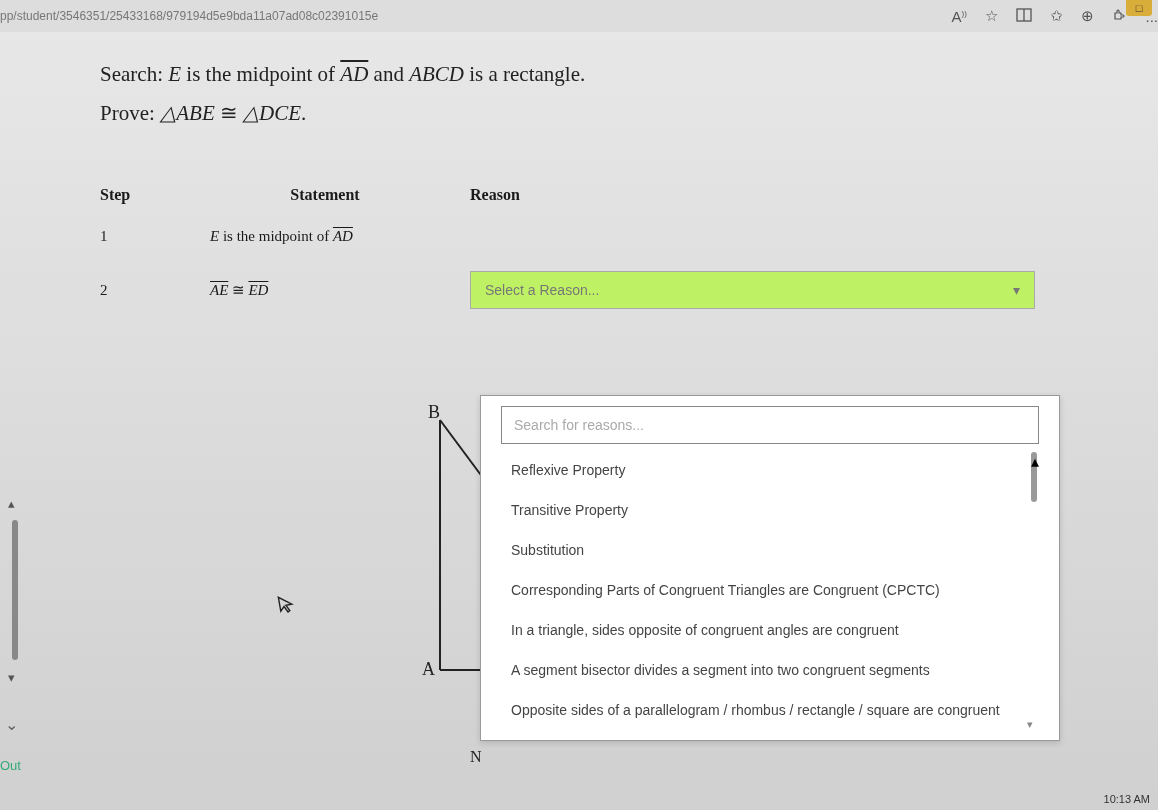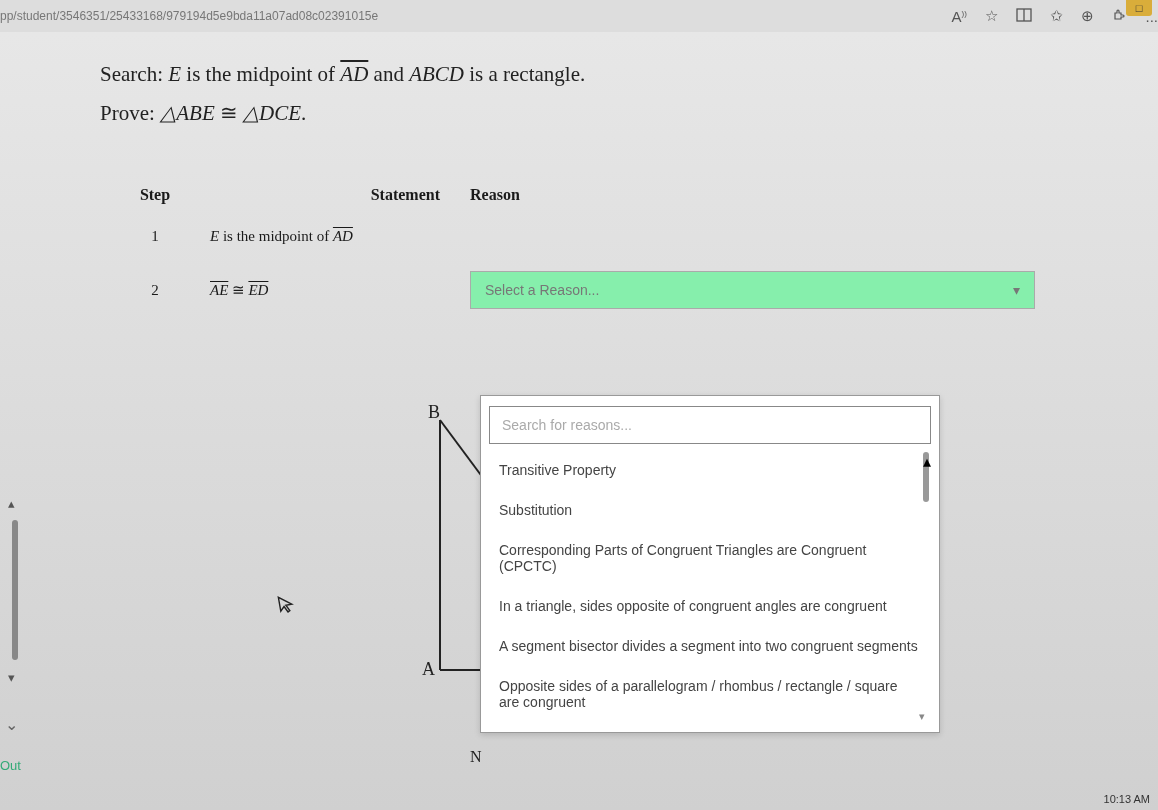--- a/index.html
+++ b/index.html
@@ -64,25 +64,25 @@
       width: 100%;
     }
     .proof-header {
       display: flex;
       font-weight: bold;
       margin-bottom: 20px;
       font-size: 16px;
     }
     .col-step {
       width: 110px;
-      text-align: center;
+      text-align: left;
     }
     .col-statement {
       width: 230px;
-      text-align: right;
+      text-align: center;
     }
     .col-reason {
       flex: 1;
       padding-left: 30px;
     }
     .proof-row {
       display: flex;
       align-items: center;
       margin-bottom: 22px;
       font-size: 15px;
@@ -95,38 +95,38 @@
       margin: 4px 0;
     }
     .reason-cell {
       flex: 1;
       padding-left: 30px;
     }
     .select-box {
       width: 565px;
       padding: 10px 14px;
       border: 1px solid #aaa;
-      background: #86efac;
+      background: #bef264;
       color: #777;
       font-family: sans-serif;
       font-size: 14px;
       display: flex;
       justify-content: space-between;
       align-items: center;
       cursor: pointer;
     }
     .dropdown-panel {
       position: absolute;
       left: 480px;
       top: 395px;
-      width: 460px;
+      width: 580px;
       background: #fff;
       border: 1px solid #999;
       box-shadow: 0 2px 6px rgba(0,0,0,0.15);
-      padding: 10px 8px;
+      padding: 10px 20px;
       font-family: sans-serif;
     }
     .search-box {
       width: 100%;
       padding: 10px 12px;
       border: 1px solid #888;
       font-size: 14px;
       color: #999;
       margin-bottom: 6px;
       outline: none;
@@ -322,20 +322,21 @@
 
 <div class="cursor-icon">
   <svg width="18" height="20" viewBox="0 0 18 20">
       <path d="M2 2 L2 16 L6 12 L9 18 L11 17 L8 11 L14 11 Z" fill="none" stroke="#222" stroke-width="1.4"></path>
     </svg>
 </div>
 
 <div class="dropdown-panel">
   <input class="search-box" type="text" placeholder="Search for reasons..." style="">
   <div class="dropdown-body">
+    <div class="dropdown-option">Reflexive Property</div>
     <div class="dropdown-option">Transitive Property</div>
     <div class="dropdown-option">Substitution</div>
     <div class="dropdown-option">Corresponding Parts of Congruent Triangles are Congruent (CPCTC)</div>
     <div class="dropdown-option">In a triangle, sides opposite of congruent angles are congruent</div>
     <div class="dropdown-option">A segment bisector divides a segment into two congruent segments</div>
     <div class="dropdown-option">Opposite sides of a parallelogram / rhombus / rectangle / square are congruent</div>
     <div class="scroll-thumb">▴</div>
     <div class="scroll-thumb-bottom">▾</div>
   </div>
 </div>

